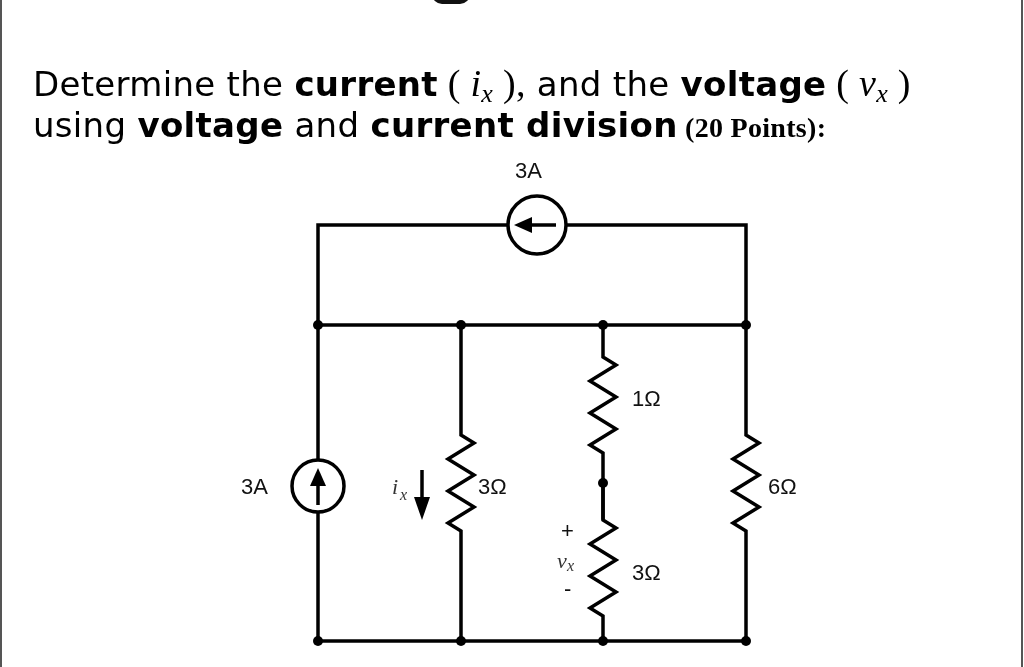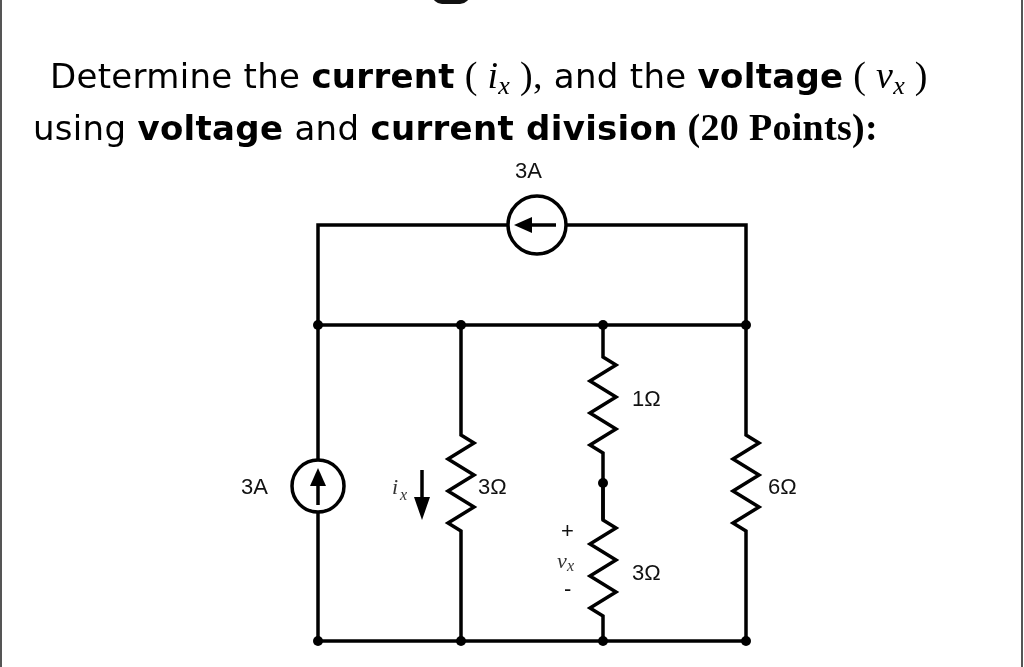--- a/index.html
+++ b/index.html
@@ -7,24 +7,24 @@
     width: 1024px; height: 667px; position: relative; overflow: hidden;
     background: #ffffff; font-family: "DejaVu Sans", sans-serif; color: #000;
   }
   .frame-left { position: absolute; left: 0; top: 0; width: 2px; height: 667px; background: #555; }
   .frame-right { position: absolute; left: 1021px; top: 0; width: 2px; height: 667px; background: #555; }
   .top-glyph { position: absolute; left: 432px; top: -6px; width: 38px; height: 10px; border-radius: 0 0 20px 20px; background: #111; }
   .line {
     position: absolute; left: 33px; font-size: 34px; line-height: 1; white-space: nowrap;
     font-family: "DejaVu Sans", sans-serif; letter-spacing: 0.3px;
   }
-  .line1 { top: 56px; margin-left: 17px; }
+  .line1 { top: 64px; }
   .line2 { top: 108px; }
   .b { font-weight: bold; }
-  .serif-b { font-family: "Liberation Serif", serif; font-weight: bold; font-size: 38px; }
+  .serif-b { font-family: "Liberation Serif", serif; font-weight: bold; font-size: 28px; }
   .math { font-family: "Liberation Serif", serif; font-style: italic; font-size: 38px; }
   .math sub { font-size: 26px; vertical-align: -6px; }
   .math-paren { font-family: "Liberation Serif", serif; font-size: 38px; }
   svg.circuit { position: absolute; left: 0; top: 0; }
   .lbl { font-family: "Liberation Sans", sans-serif; font-size: 22px; fill: #111; }
   .lbl-i { font-family: "Liberation Serif", serif; font-style: italic; font-size: 22px; fill: #333; }
   .lbl-sub { font-family: "Liberation Serif", serif; font-style: italic; font-size: 16px; fill: #333; }
 </style>
 </head>
 <body>

